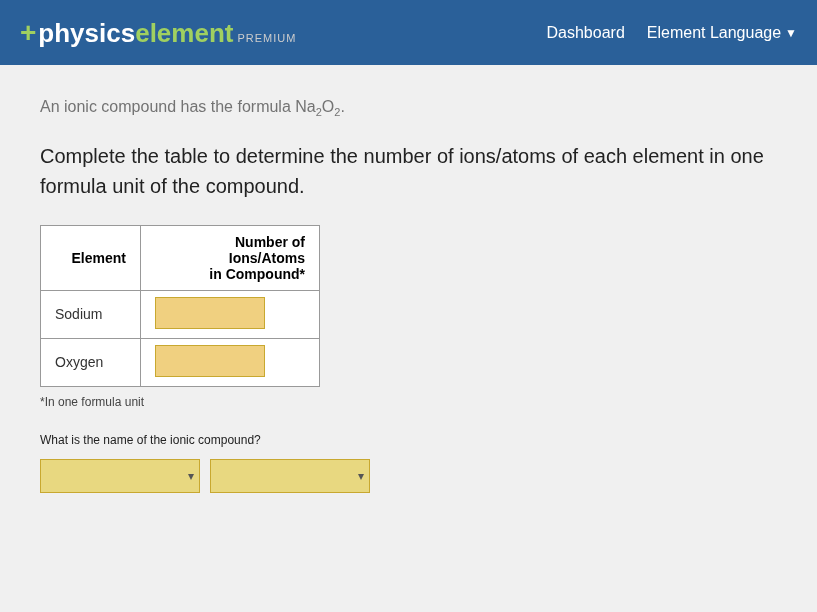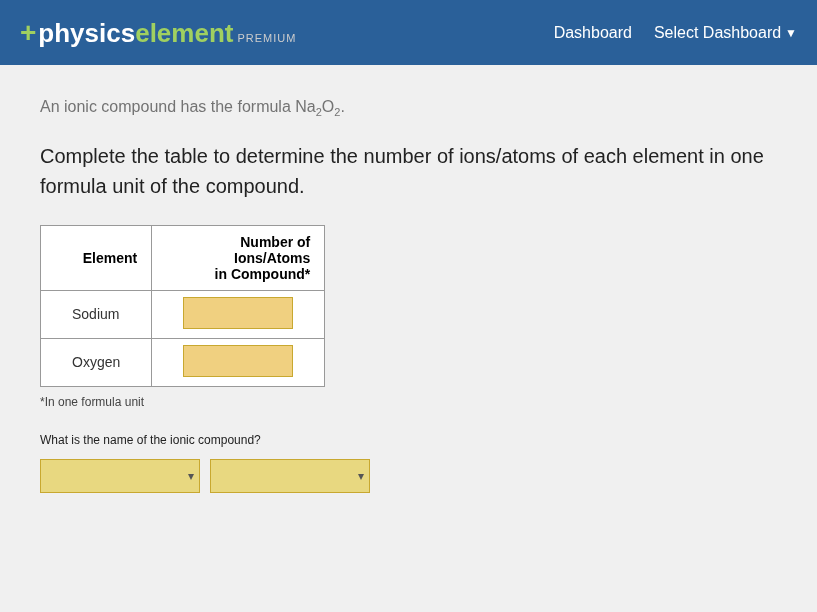--- a/index.html
+++ b/index.html
@@ -119,21 +119,21 @@
       padding: 8px 14px;
       background: #ffffff;
       font-size: 14px;
       font-weight: bold;
       text-align: right;
       margin-top: 24px;
     }
 
     .element-table td {
       border: 1px solid #999;
-      padding: 6px 31px;
+      padding: 6px 14px;
       background: #ffffff;
       font-size: 14px;
     }
 
     .element-table td.element-name {
       background: #ffffff;
       font-weight: normal;
       color: #333;
       width: 100px;
     }
@@ -199,21 +199,21 @@
 <div class="header">
   <div class="logo-area">
     <span class="logo-plus">+</span>
     <span class="logo-positive">physics</span>
     <span class="logo-physics">element</span>
     <span class="logo-premium">PREMIUM</span>
   </div>
   <nav class="header-nav">
     <a href="#">Dashboard</a>
     <div class="select-language">
-      <span>Select Dashboard</span>
+      <span>Element Language</span>
       <span class="chevron-down">▼</span>
     </div>
   </nav>
 </div>
 
 <div class="main-content">
 
   <p class="question-intro">
     An ionic compound has the formula Na<sub>2</sub>O<sub>2</sub>.
   </p>

